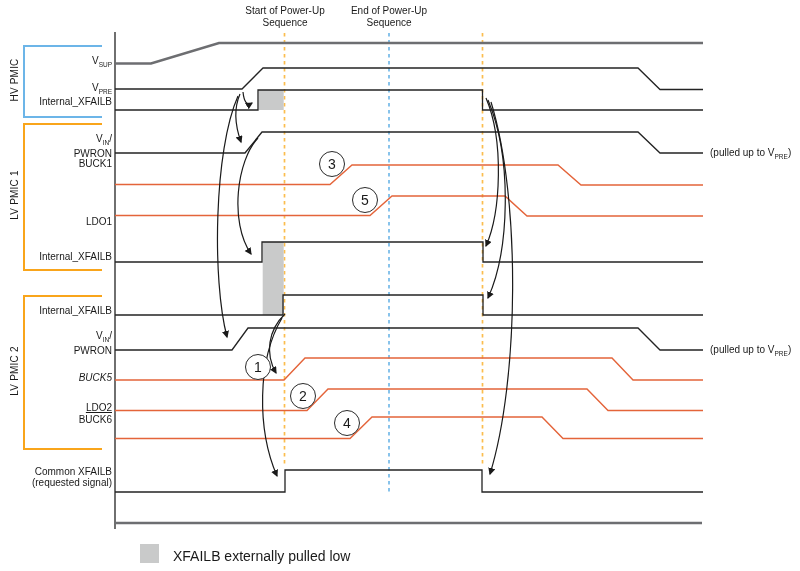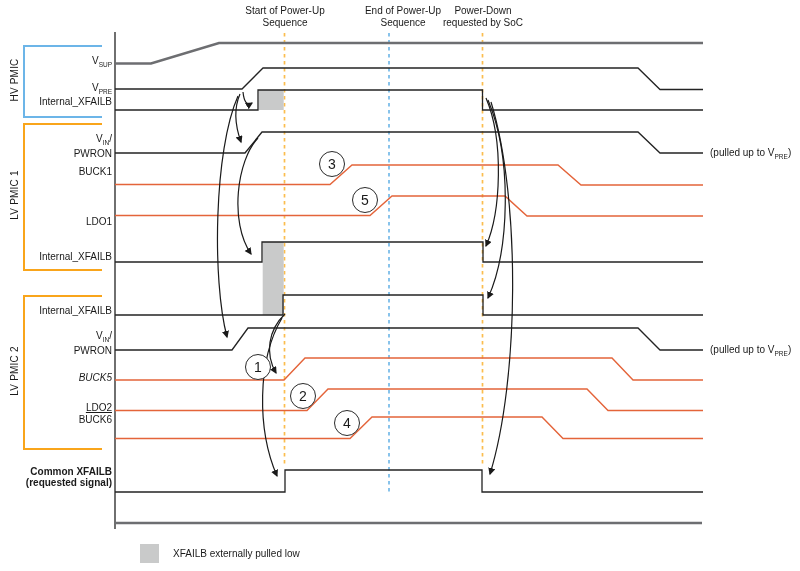--- a/index.html
+++ b/index.html
@@ -14,21 +14,21 @@
   .sig sub{font-size:6.5px;}
   .vtitle{position:absolute;transform:translate(-50%,-50%) rotate(-90deg);white-space:nowrap;
           font-size:10px;letter-spacing:.2px;}
   .bracket{position:absolute;border-style:solid;border-color:#6cb5e8;border-width:2px 0 2px 2px;}
   .bracket.orange{border-color:#f9a51b;}
   .note{position:absolute;font-size:10px;white-space:nowrap;}
   .note sub{font-size:6.5px;}
   .callout{position:absolute;width:24px;height:24px;border:1.4px solid #2b2b2b;border-radius:50%;
            background:#ffffff;text-align:center;line-height:24px;font-size:14px;}
   #legend-swatch{position:absolute;left:140px;top:544px;width:19px;height:19px;background:#c9caca;}
-  #legend-label{position:absolute;left:173px;top:548px;font-size:10px;}
+  #legend-label{position:absolute;left:173px;top:548px;font-size:14px;}
   
   .wb{stroke:#232323;stroke-width:1.3;fill:none;}
   .wg{stroke:#6d6e71;stroke-width:2.6;fill:none;}
   .wo{stroke:#e4643a;stroke-width:1.4;fill:none;}
   .do{stroke:#fbbd4e;stroke-width:1.7;stroke-dasharray:3.5 3.5;fill:none;}
   .db{stroke:#74b9e8;stroke-width:1.7;stroke-dasharray:3.5 3.5;fill:none;}
   .arrow{stroke:#1a1a1a;stroke-width:1.2;fill:none;}
   .graybox{fill:#c9caca;}
 </style>
 </head>
@@ -75,59 +75,55 @@
     <path class="arrow" marker-end="url(#ah)" d="M282,318 C257,360 257,430 277,476"></path>
     <path class="arrow" marker-end="url(#ah)" d="M486,98 C504,140 501,212 486,246"></path>
     <path class="arrow" marker-end="url(#ah)" d="M488,100 C513,160 509,252 488,298"></path>
     <path class="arrow" marker-end="url(#ah)" d="M491,102 C521,200 519,380 490,474"></path>
   </svg>
 
   <div class="ann" style="left:210px;top:5px;">
     <div>Start of Power-Up</div>
     <div>Sequence</div>
   </div>
-  <div class="ann" style="left:328px;top:5px;">
+  <div class="ann" style="left:314px;top:5px;">
     <div>End of Power-Up</div>
     <div>Sequence</div>
-  </div>
-  <div class="ann" style="left:408px;top:5px;">
-    <div>Power-Down</div>
-    <div>requested by SoC</div>
   </div>
 
   <div class="bracket" style="left:23px;top:45px;width:77px;height:69px;"></div>
   <div class="bracket orange" style="left:23px;top:123px;width:77px;height:144px;"></div>
   <div class="bracket orange" style="left:23px;top:295px;width:77px;height:151px;"></div>
   <div class="vtitle" style="left:14px;top:80px;">HV PMIC</div>
   <div class="vtitle" style="left:14px;top:195px;">LV PMIC 1</div>
   <div class="vtitle" style="left:14px;top:371px;">LV PMIC 2</div>
 
   <div class="sig" style="top:55px;">
     <span>V</span><sub>SUP</sub>
   </div>
   <div class="sig" style="top:82px;">
     <span>V</span><sub>PRE</sub>
   </div>
   <div class="sig" style="top:96px;">Internal_XFAILB</div>
   <div class="sig" style="top:133px;">
     <div><span>V</span><sub>IN</sub><span>/</span></div>
     <div>PWRON</div>
   </div>
-  <div class="sig" style="top:166px;">BUCK1</div>
+  <div class="sig" style="top:158px;">BUCK1</div>
   <div class="sig" style="top:216px;">LDO1</div>
   <div class="sig" style="top:251px;">Internal_XFAILB</div>
   <div class="sig" style="top:305px;">Internal_XFAILB</div>
   <div class="sig" style="top:330px;">
     <div><span>V</span><sub>IN</sub><span>/</span></div>
     <div>PWRON</div>
   </div>
   <div class="sig" style="top:372px;font-style:italic;">BUCK5</div>
   <div class="sig" style="top:402px;text-decoration:underline;">LDO2</div>
   <div class="sig" style="top:414px;">BUCK6</div>
-  <div class="sig" style="top:466px;font-weight:bold;">
+  <div class="sig" style="top:466px;">
     <div>Common XFAILB</div>
     <div>(requested signal)</div>
   </div>
 
   <div class="callout" style="left:245px;top:354px;">1</div>
   <div class="callout" style="left:290px;top:383px;">2</div>
   <div class="callout" style="left:319px;top:151px;">3</div>
   <div class="callout" style="left:334px;top:410px;">4</div>
   <div class="callout" style="left:352px;top:187px;">5</div>
 

